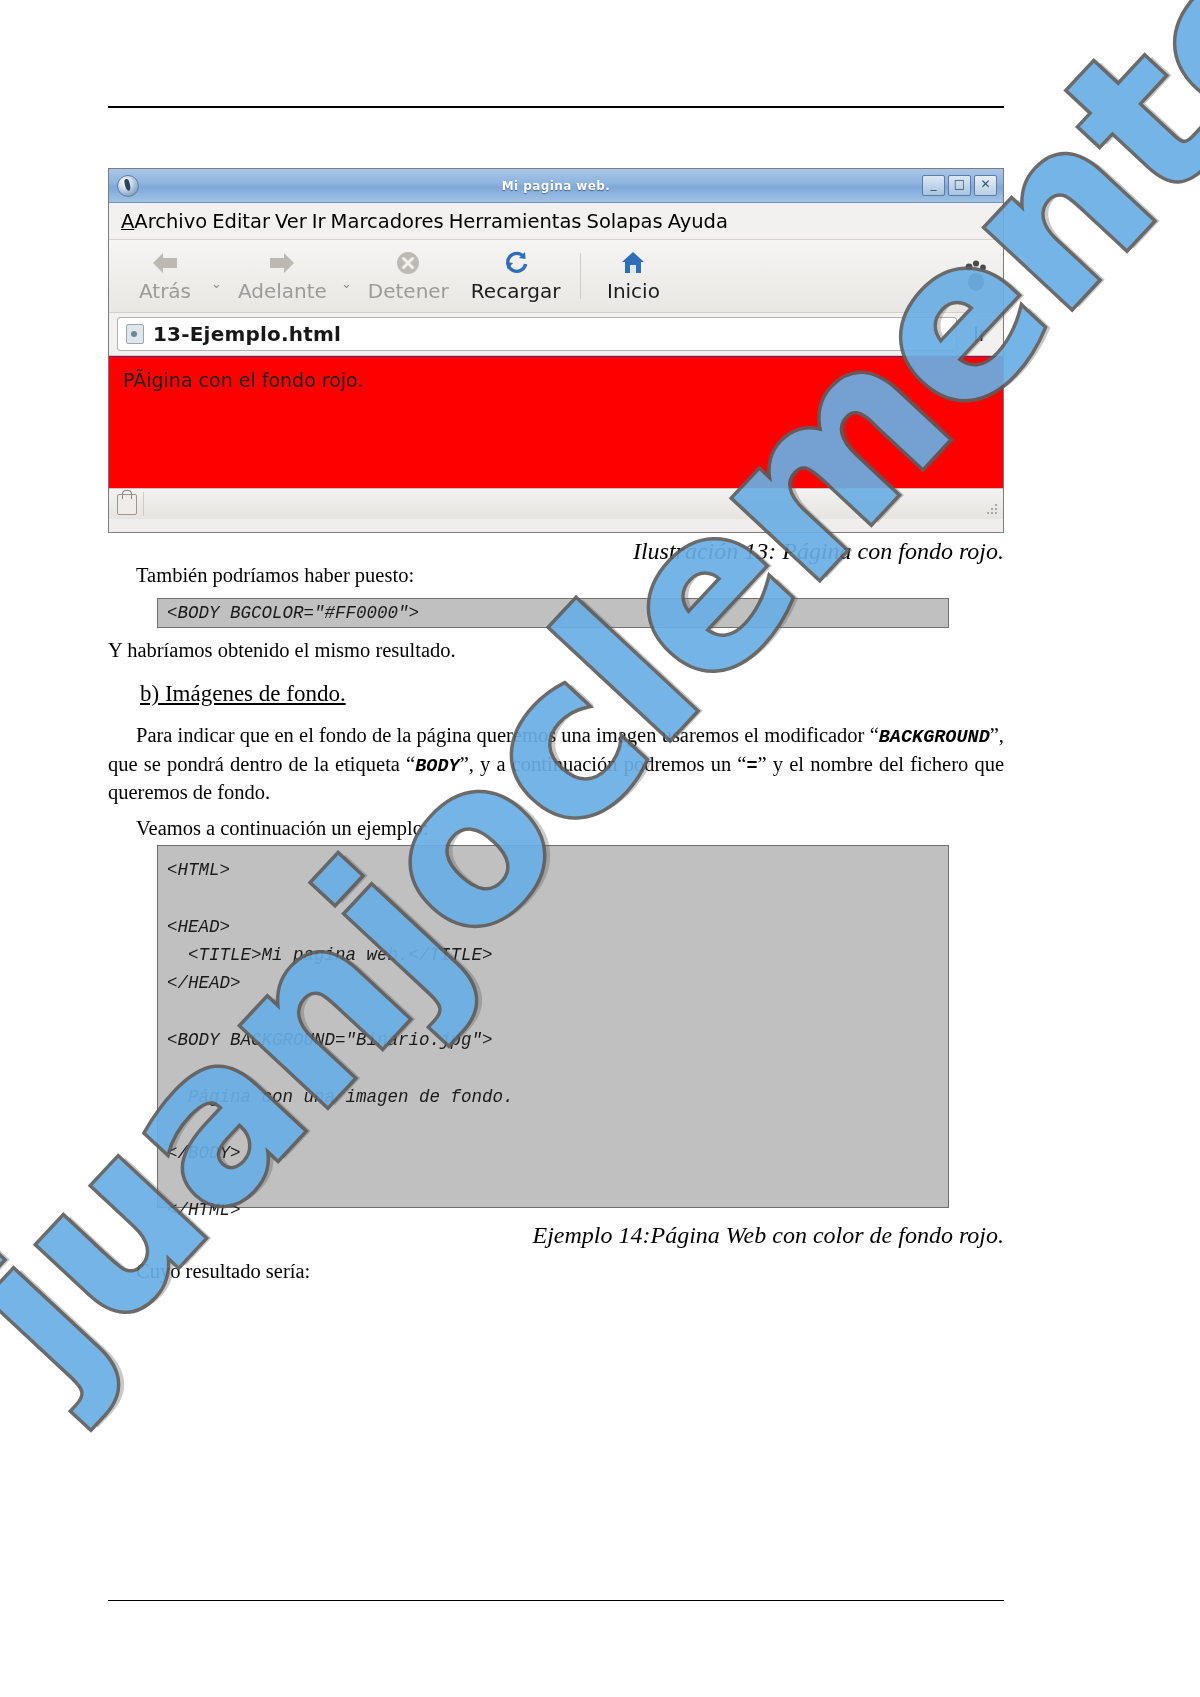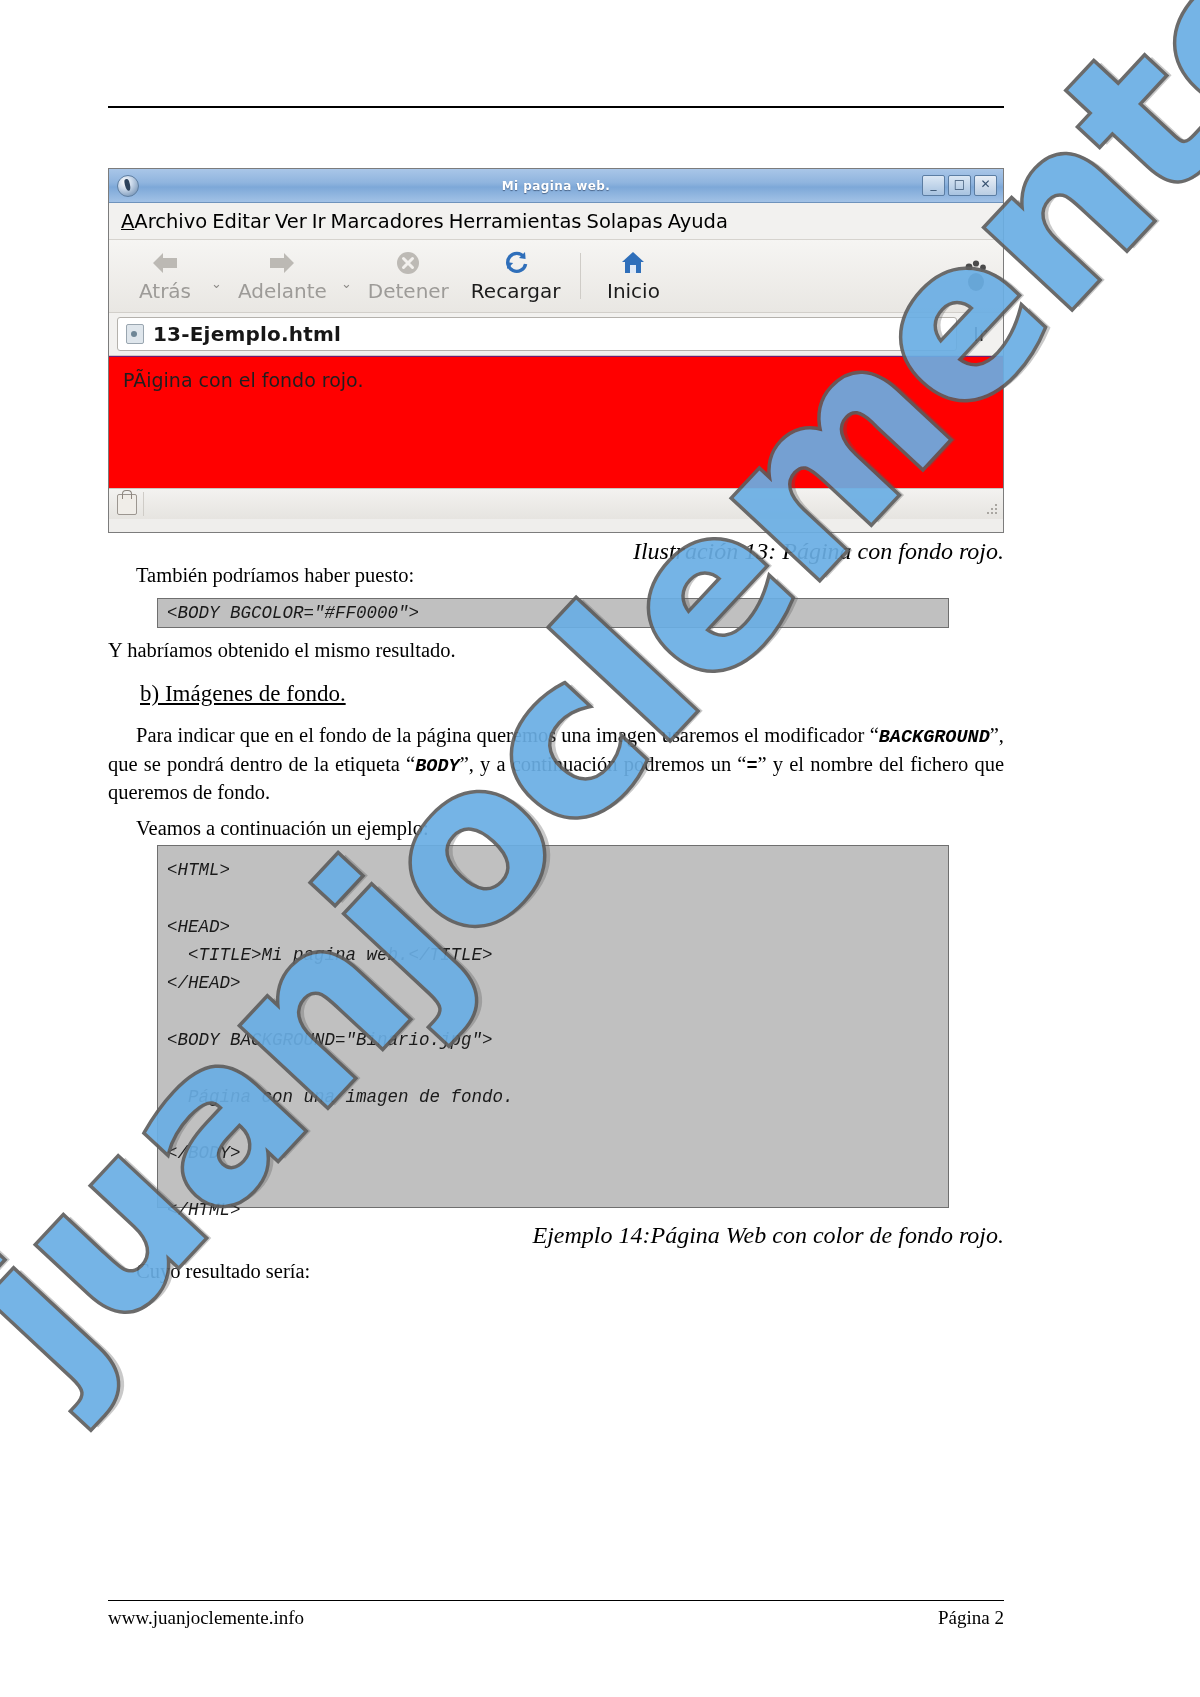--- a/index.html
+++ b/index.html
@@ -535,23 +535,19 @@
 &lt;/BODY&gt;
 
 &lt;/HTML&gt;</div>
 
   <div class="caption" style="top:1222px;">Ejemplo 14:Página Web con color de fondo rojo.</div>
 
   <div class="para indent" style="top:1258px;">Cuyo resultado sería:</div>
 
   <div class="doc-footer">
     <div class="frule"></div>
-    <div class="frow">
-      <div>www.juanjoclemente.info</div>
-      <div>Página 2</div>
-    </div>
   </div>
 
   <div class="watermark">
     <div class="wm-text">juanjoclemente.info</div>
   </div>
 
 </div>
 
 </body></html>

